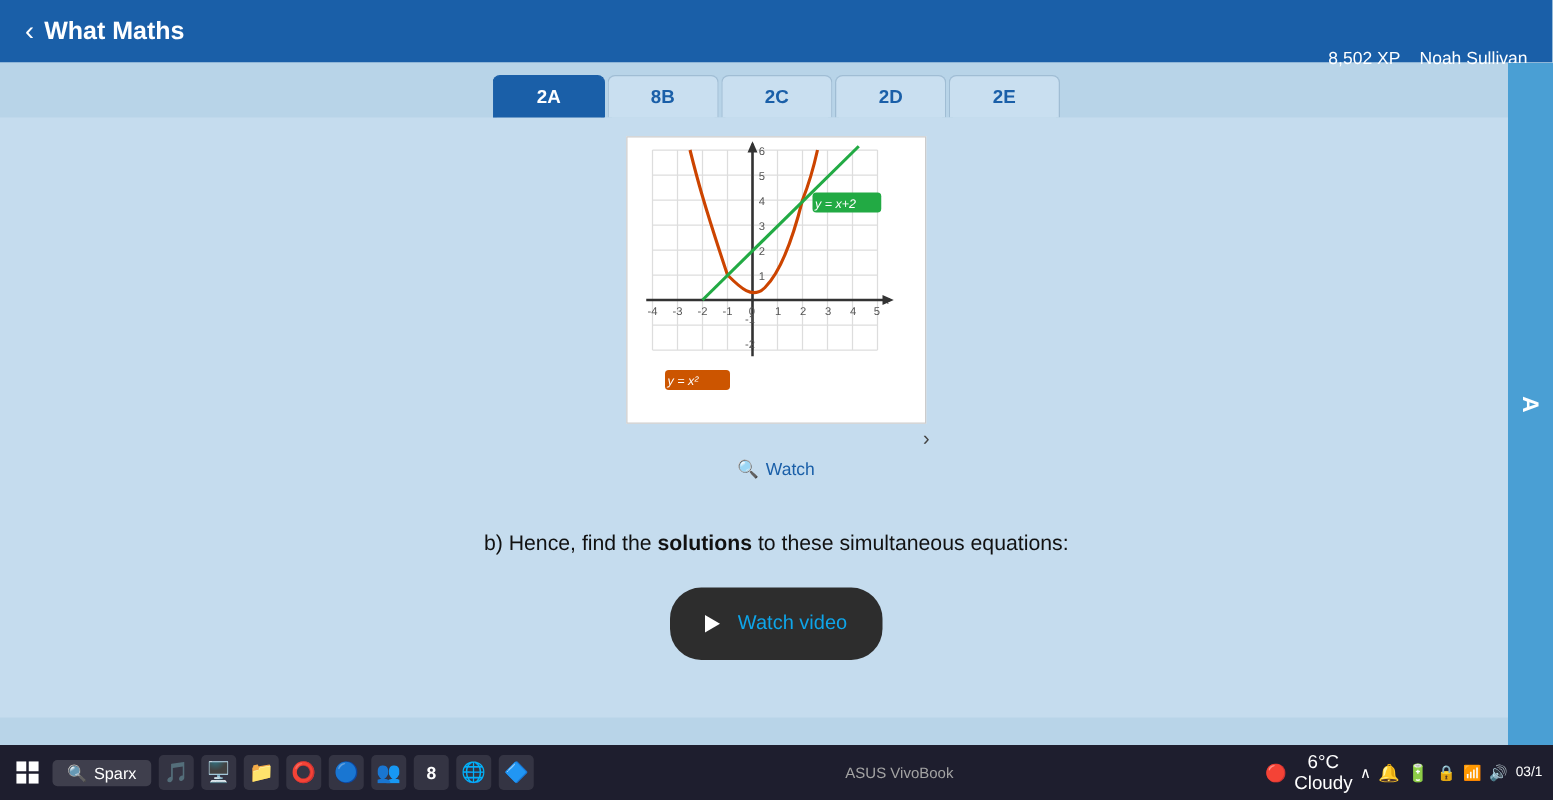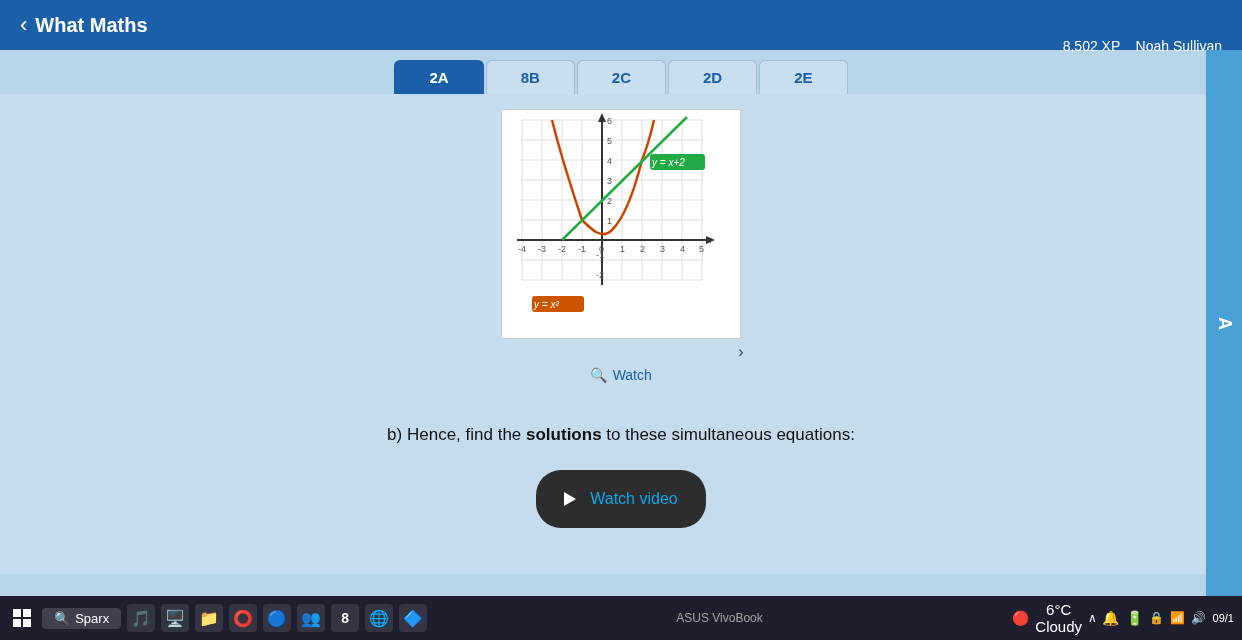--- a/index.html
+++ b/index.html
@@ -365,16 +365,16 @@
       <div class="weather-info">
         <span>6°C</span>
         <span>Cloudy</span>
       </div>
       <span style="font-size:12px;">∧</span>
       <span style="font-size:14px;">🔔</span>
       <span style="font-size:14px;">🔋</span>
       <span style="font-size:12px;">🔒</span>
       <span style="font-size:12px;">📶</span>
       <span style="font-size:12px;">🔊</span>
-      <span>09/1</span>
+      <span>03/1</span>
     </div>
   </div>
 </div>
 
 </body></html>

